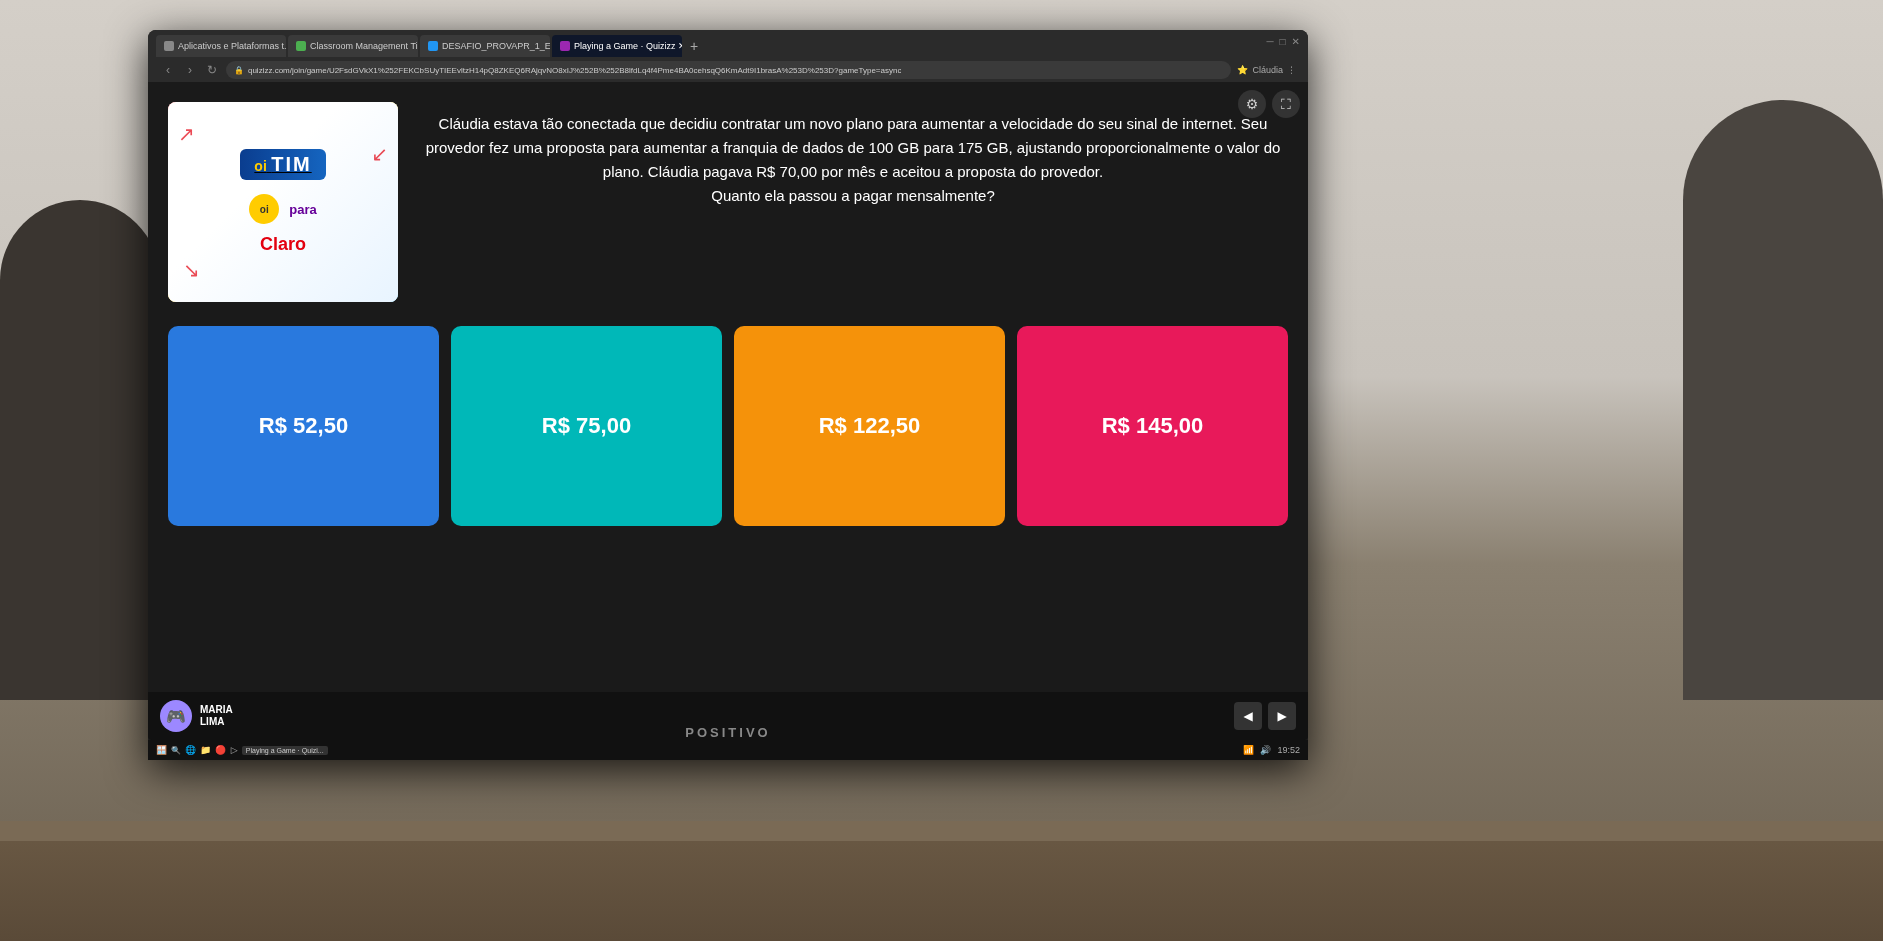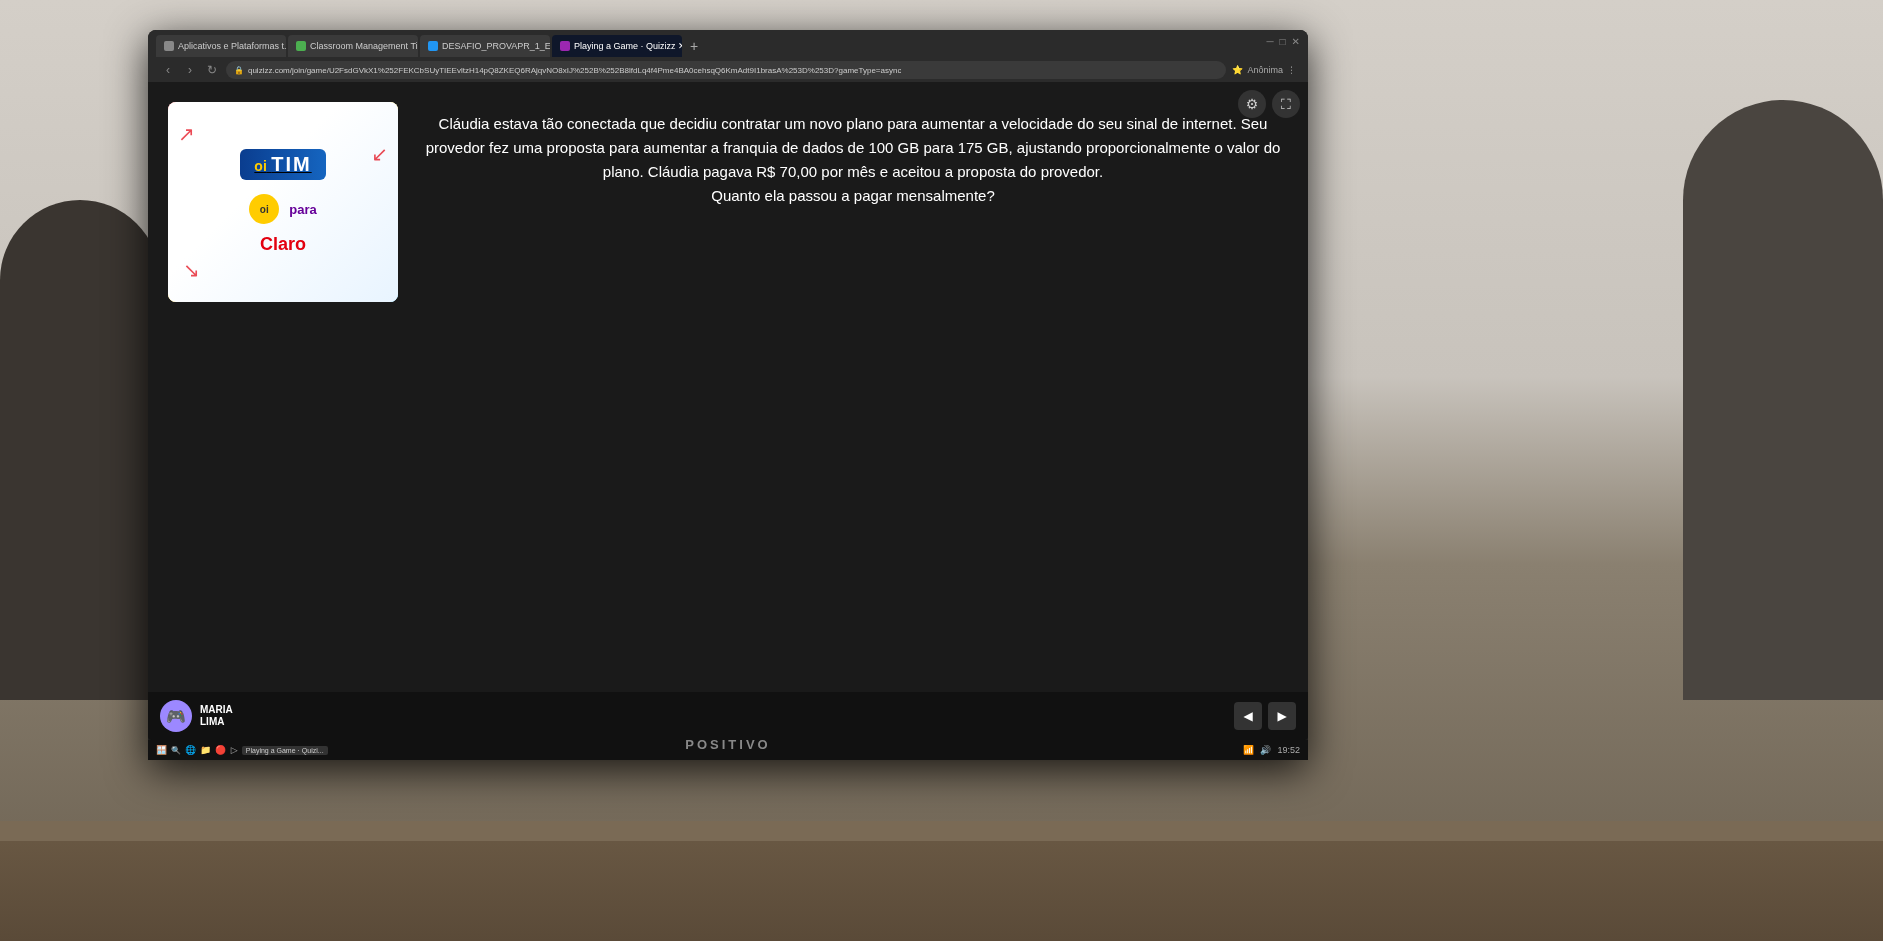--- a/index.html
+++ b/index.html
@@ -323,21 +323,21 @@
 
     .taskbar-right {
       display: flex;
       align-items: center;
       gap: 6px;
     }
 
     
     .monitor-label {
       position: absolute;
-      bottom: 8px;
+      bottom: 20px;
       left: 50%;
       transform: translateX(-50%);
       color: #888;
       font-size: 13px;
       letter-spacing: 3px;
       font-weight: bold;
     }
 
     
     .person-left {
@@ -442,21 +442,21 @@
     <div class="browser-toolbar">
       <div class="nav-btn">‹</div>
       <div class="nav-btn">›</div>
       <div class="nav-btn">↻</div>
       <div class="address-bar">
         <span style="color:#888;font-size:8px;">🔒</span>
         <span class="address-text">quizizz.com/join/game/U2FsdGVkX1%252FEKCbSUyTIEEvltzH14pQ8ZKEQ6RAjqvNO8xIJ%252B%252B8lfdLq4f4Pme4BA0cehsqQ6KmAdt9I1brasA%253D%253D?gameType=async</span>
       </div>
       <div class="browser-actions">
         <span>⭐</span>
-        <span>Anônima</span>
+        <span>Cláudia</span>
         <span>⋮</span>
       </div>
     </div>
   </div>
 
   <div class="game-area">
 
     <div class="game-top-right">
       <div class="icon-btn">
         <span>⚙</span>
@@ -492,20 +492,34 @@
           </div>
         </div>
       </div>
 
       <div class="question-text">
         <p style="white-space:pre-line;">Cláudia estava tão conectada que decidiu contratar um novo plano para aumentar a velocidade do seu sinal de internet. Seu provedor fez uma proposta para aumentar a franquia de dados de 100 GB para 175 GB, ajustando proporcionalmente o valor do plano. Cláudia pagava R$ 70,00 por mês e aceitou a proposta do provedor.
 Quanto ela passou a pagar mensalmente?</p>
       </div>
     </div>
 
+    <div class="answers-grid">
+      <div class="answer-btn answer-blue">
+        <span>R$ 52,50</span>
+      </div>
+      <div class="answer-btn answer-teal">
+        <span>R$ 75,00</span>
+      </div>
+      <div class="answer-btn answer-orange">
+        <span>R$ 122,50</span>
+      </div>
+      <div class="answer-btn answer-pink">
+        <span>R$ 145,00</span>
+      </div>
+    </div>
 
     <div class="bottom-bar">
       <div class="player-info">
         <div class="player-avatar">🎮</div>
         <div class="player-name">
           <div style="white-space:pre-line;font-size:10px;">MARIA
 LIMA</div>
         </div>
       </div>
       <div class="nav-arrows">

